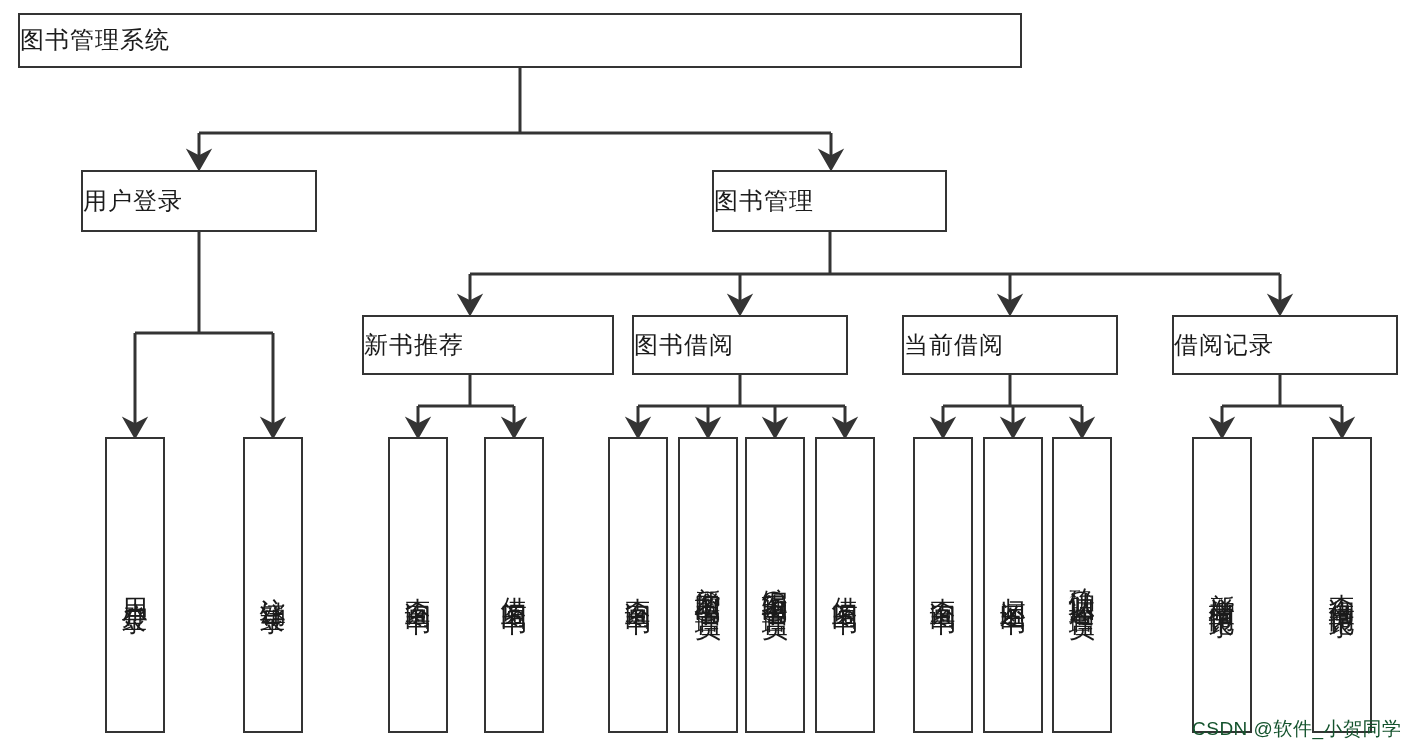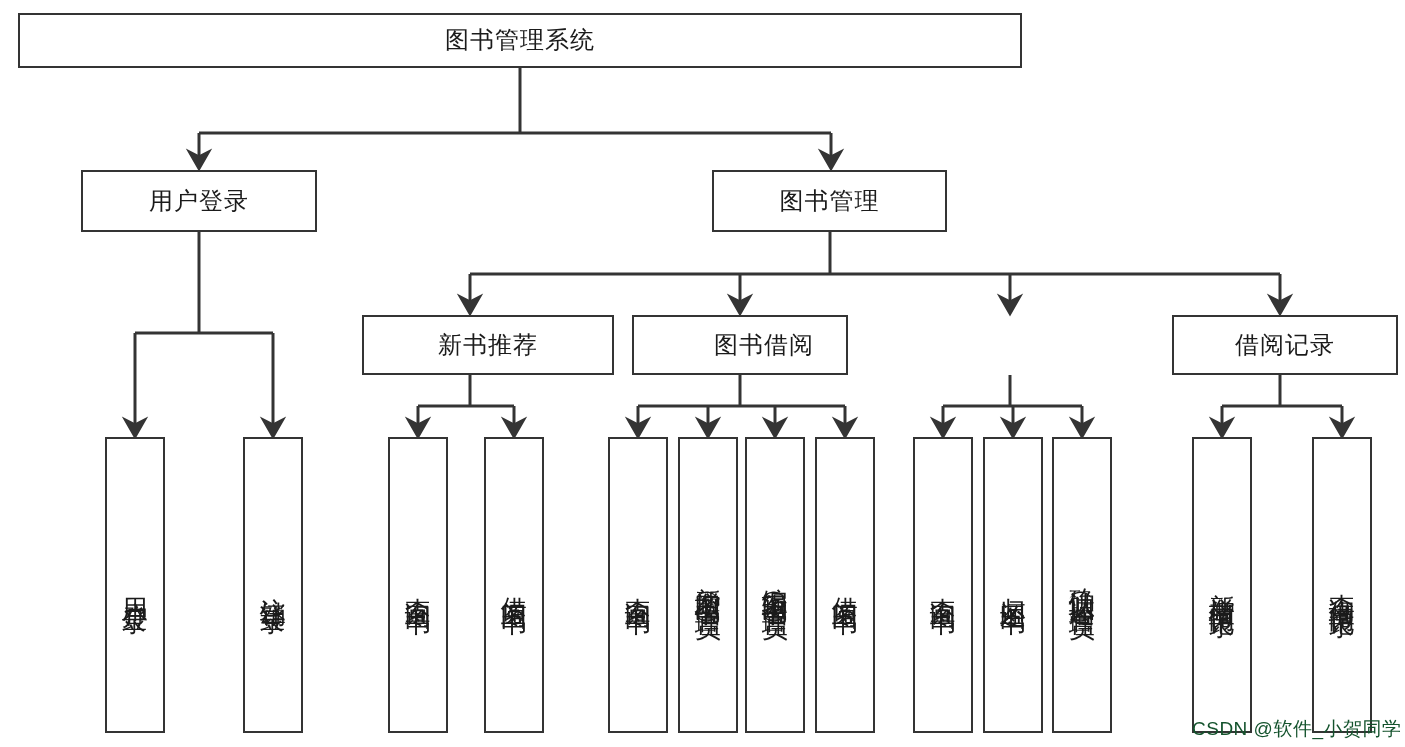--- a/index.html
+++ b/index.html
@@ -26,21 +26,21 @@
     height: 747px;
     pointer-events: none;
   }
   .node {
     position: absolute;
     box-sizing: border-box;
     background: #ffffff;
     border: 2px solid #343434;
     display: flex;
     align-items: center;
-    justify-content: center;
+    justify-content: flex-start;
     color: #1b1b1b;
     line-height: 1.18;
     text-align: center;
   }
   .node.horiz {
     font-size: 24px;
     letter-spacing: 1px;
   }
   .node.vert {
     writing-mode: vertical-rl;
@@ -128,22 +128,25 @@
   <div class="node horiz" style="left:81px; top:170px; width:236px; height:62px;">
     <span>用户登录</span>
   </div>
   <div class="node horiz" style="left:712px; top:170px; width:235px; height:62px;">
     <span>图书管理</span>
   </div>
 
   <div class="node horiz" style="left:362px; top:315px; width:252px; height:60px;">
     <span>新书推荐</span>
   </div>
-  <div class="node horiz" style="left:632px; top:315px; width:216px; height:60px;padding-left:48px;">
+  <div class="node horiz" style="left:632px; top:315px; width:216px; height:60px;">
     <span>图书借阅</span>
+  </div>
+  <div class="node horiz" style="left:902px; top:315px; width:216px; height:60px;">
+    <span>当前借阅</span>
   </div>
   <div class="node horiz" style="left:1172px; top:315px; width:226px; height:60px;">
     <span>借阅记录</span>
   </div>
 
   <div class="node vert" style="left:105px; top:437px; width:60px; height:296px;">
     <span class="vlabel">用户登录</span>
   </div>
   <div class="node vert" style="left:243px; top:437px; width:60px; height:296px;">
     <span class="vlabel">注销登录</span>

